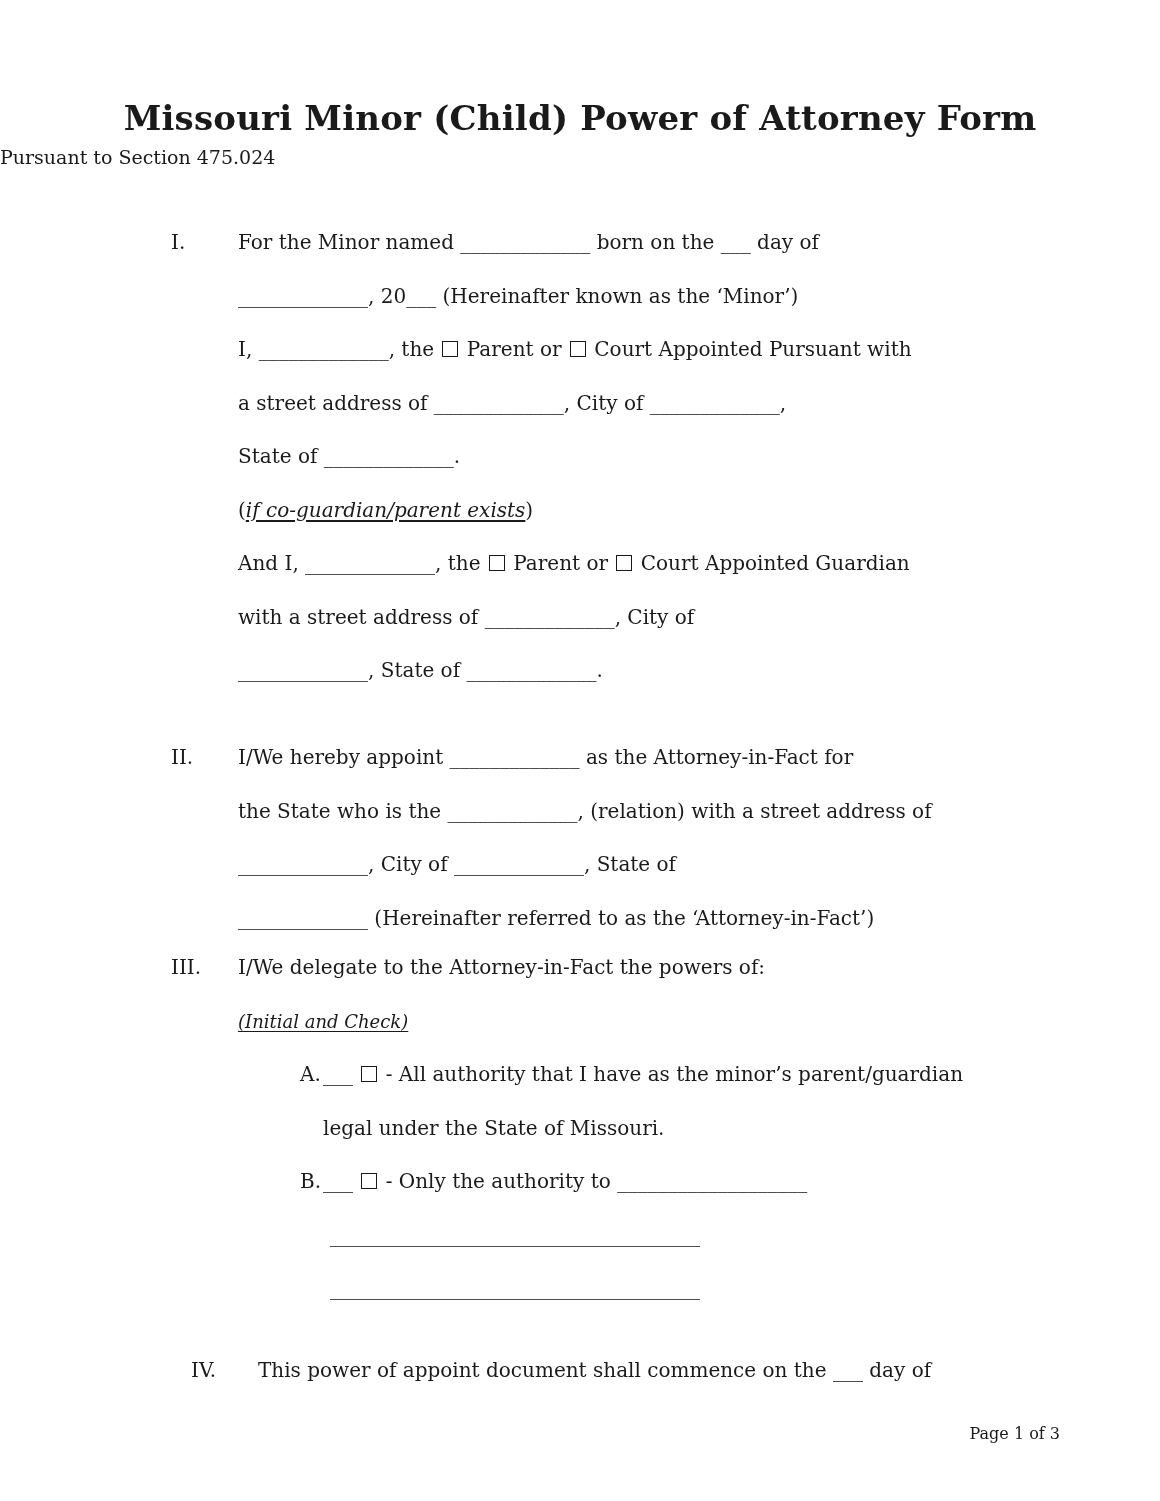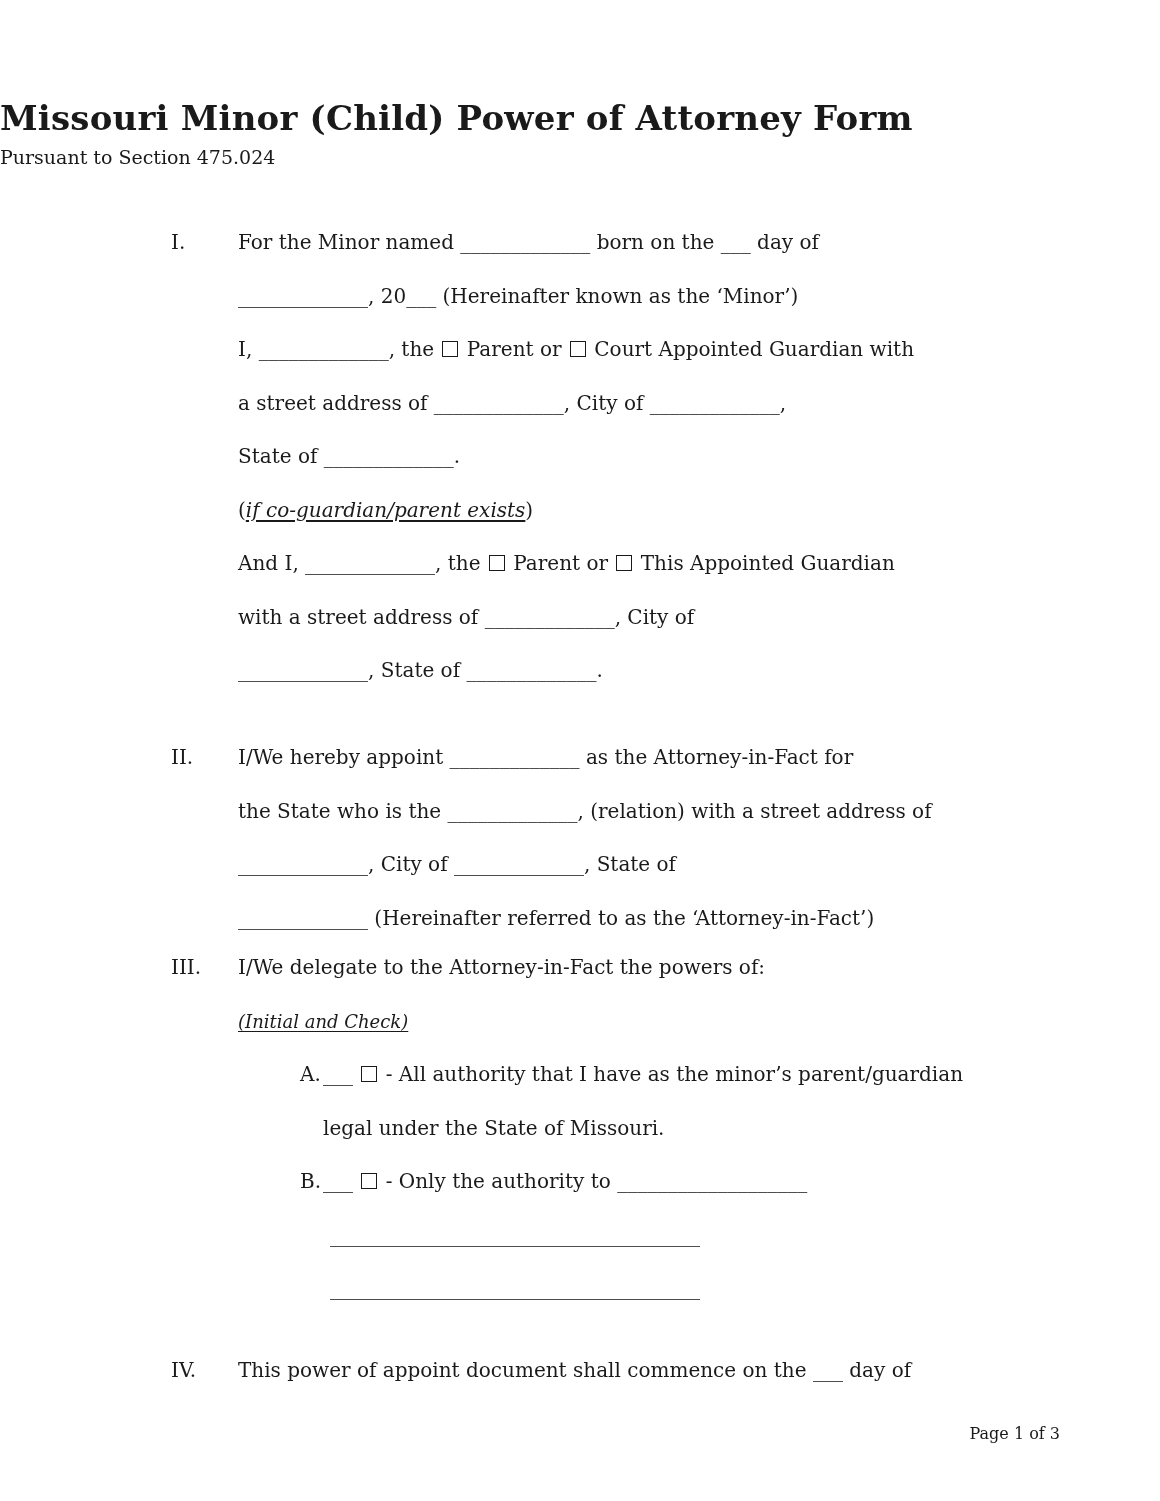--- a/index.html
+++ b/index.html
@@ -10,36 +10,36 @@
     background: #ffffff;
     font-family: "DejaVu Serif", serif;
     font-size: 20px;
     color: #1a1a1a;
     overflow: hidden;
   }
   .doc-title {
     position: absolute;
     top: 98px; left: 0; right: 0;
     margin: 0;
-    text-align: left;
+    text-align: center;
     font-size: 34px;
     font-weight: bold;
     letter-spacing: 0.2px;
   }
   .doc-subtitle {
     position: absolute;
     top: 146px; left: 0; right: 0;
     text-align: left;
     font-size: 19px;
   }
   .section { position: absolute; left: 0; right: 0; }
   .sec-0 { top: 216px; }
   .sec-1 { top: 731px; }
   .sec-2 { top: 941px; }
-  .sec-3 { top: 1344px; }
+  .sec-3 { top: 1344px; padding-left: 20px; }
   .row {
     position: relative;
     height: 53.5px;
     line-height: 53.5px;
     padding-left: 238px;
     white-space: pre;
   }
   .row span { white-space: pre; }
   .row.ind1 { padding-left: 323px; }
   .row.ind2 { padding-left: 330px; }
@@ -65,25 +65,25 @@
 </style>
 </head>
 <body>
 
 <div class="page">
   <h1 class="doc-title">Missouri Minor (Child) Power of Attorney Form</h1>
   <div class="doc-subtitle">Pursuant to Section 475.024</div>
   <div class="section sec-0">
       <div class="row"><span class="numeral">I.</span><span>For the Minor named </span><span class="blank">_____________</span><span> born on the </span><span class="blank">___</span><span> day of</span></div>
       <div class="row"><span class="blank">_____________</span><span>, 20</span><span class="blank">___</span><span> (Hereinafter known as the ‘Minor’)</span></div>
-      <div class="row"><span>I, </span><span class="blank">_____________</span><span>, the </span><span class="checkbox"></span><span> Parent or </span><span class="checkbox"></span><span> Court Appointed Guardian with</span></div>
+      <div class="row"><span>I, </span><span class="blank">_____________</span><span>, the </span><span class="checkbox"></span><span> Parent or </span><span class="checkbox"></span><span> Court Appointed Pursuant with</span></div>
       <div class="row"><span>a street address of </span><span class="blank">_____________</span><span>, City of </span><span class="blank">_____________</span><span>,</span></div>
       <div class="row"><span>State of </span><span class="blank">_____________</span><span>.</span></div>
       <div class="row"><span>(</span><span class="iu">if co-guardian/parent exists</span><span>)</span></div>
-      <div class="row"><span>And I, </span><span class="blank">_____________</span><span>, the </span><span class="checkbox"></span><span> Parent or </span><span class="checkbox"></span><span> This Appointed Guardian</span></div>
+      <div class="row"><span>And I, </span><span class="blank">_____________</span><span>, the </span><span class="checkbox"></span><span> Parent or </span><span class="checkbox"></span><span> Court Appointed Guardian</span></div>
       <div class="row"><span>with a street address of </span><span class="blank">_____________</span><span>, City of</span></div>
       <div class="row"><span class="blank">_____________</span><span>, State of </span><span class="blank">_____________</span><span>.</span></div>
     </div>
   <div class="section sec-1">
       <div class="row"><span class="numeral">II.</span><span>I/We hereby appoint </span><span class="blank">_____________</span><span> as the Attorney-in-Fact for</span></div>
       <div class="row"><span>the State who is the </span><span class="blank">_____________</span><span>, (relation) with a street address of</span></div>
       <div class="row"><span class="blank">_____________</span><span>, City of </span><span class="blank">_____________</span><span>, State of</span></div>
       <div class="row"><span class="blank">_____________</span><span> (Hereinafter referred to as the ‘Attorney-in-Fact’)</span></div>
     </div>
   <div class="section sec-2">

